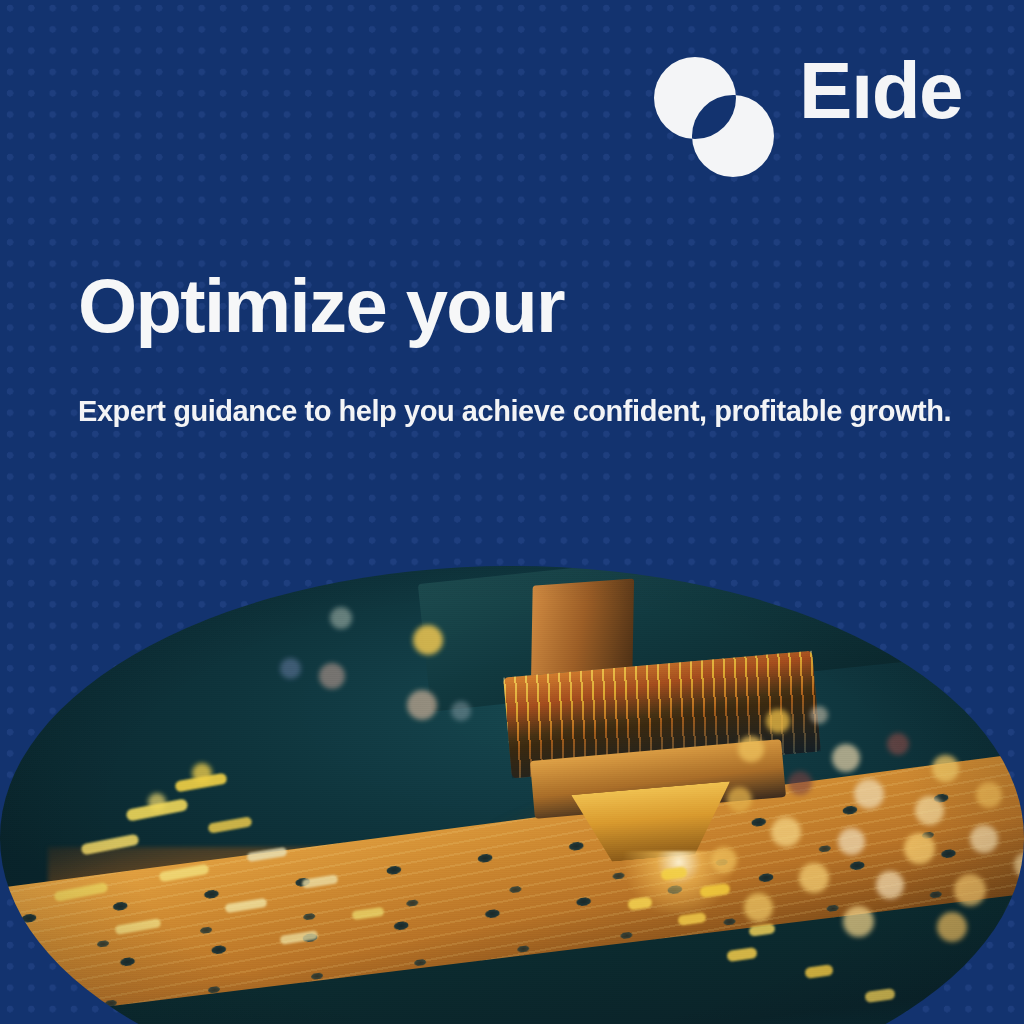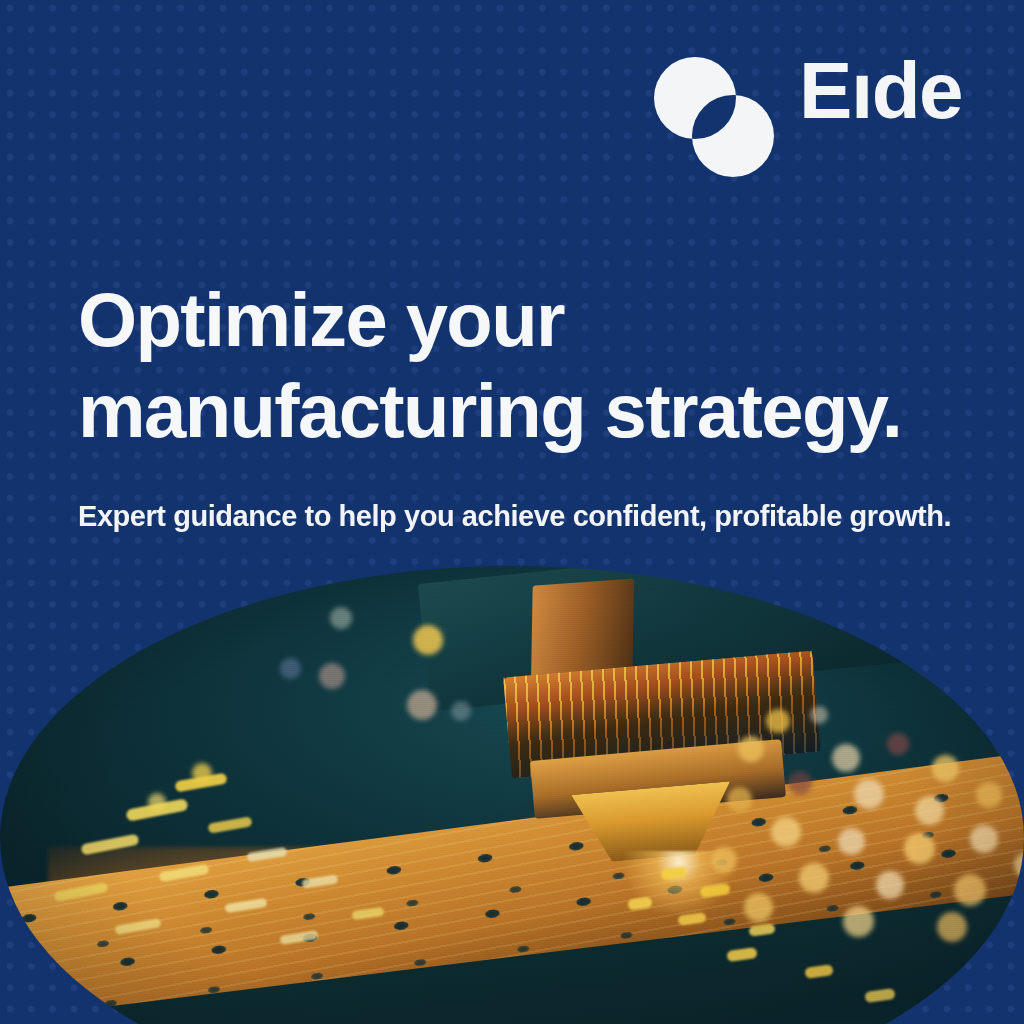--- a/index.html
+++ b/index.html
@@ -47,21 +47,21 @@
   }
   .logo-line {
     color:#f4f5f7;
     font-size:80px;
     font-weight:700;
     letter-spacing:-1.5px;
     white-space:nowrap;
   }
 
   
-  .copy { position:absolute; left:78px; top:274px; z-index:6; width:900px; }
+  .copy { position:absolute; left:78px; top:260px; z-index:6; width:900px; }
 
   .headline {
     color:#f6f7f8;
     font-size:76px;
     font-weight:700;
     line-height:1.20;
     letter-spacing:-1.6px;
     white-space:nowrap;
   }
   .headline .line { display:block; }
@@ -250,21 +250,20 @@
       </g>
     </svg>
     <div class="logo-words">
       <span class="logo-line">Eıde</span>
     </div>
   </div>
 
   <div class="copy">
     <h1 class="headline">
       <span class="line">Optimize your</span>
-      <span class="line">manufacturing strategy.</span>
     </h1>
     <p class="subhead">Expert guidance to help you achieve confident, profitable growth.</p>
   </div>
 
   <div class="arch-wrap">
     <div class="photo">
       <div class="ph-backdrop"></div>
       <div class="ph-glow-a"></div>
       <div class="ph-glow-b"></div>
 

